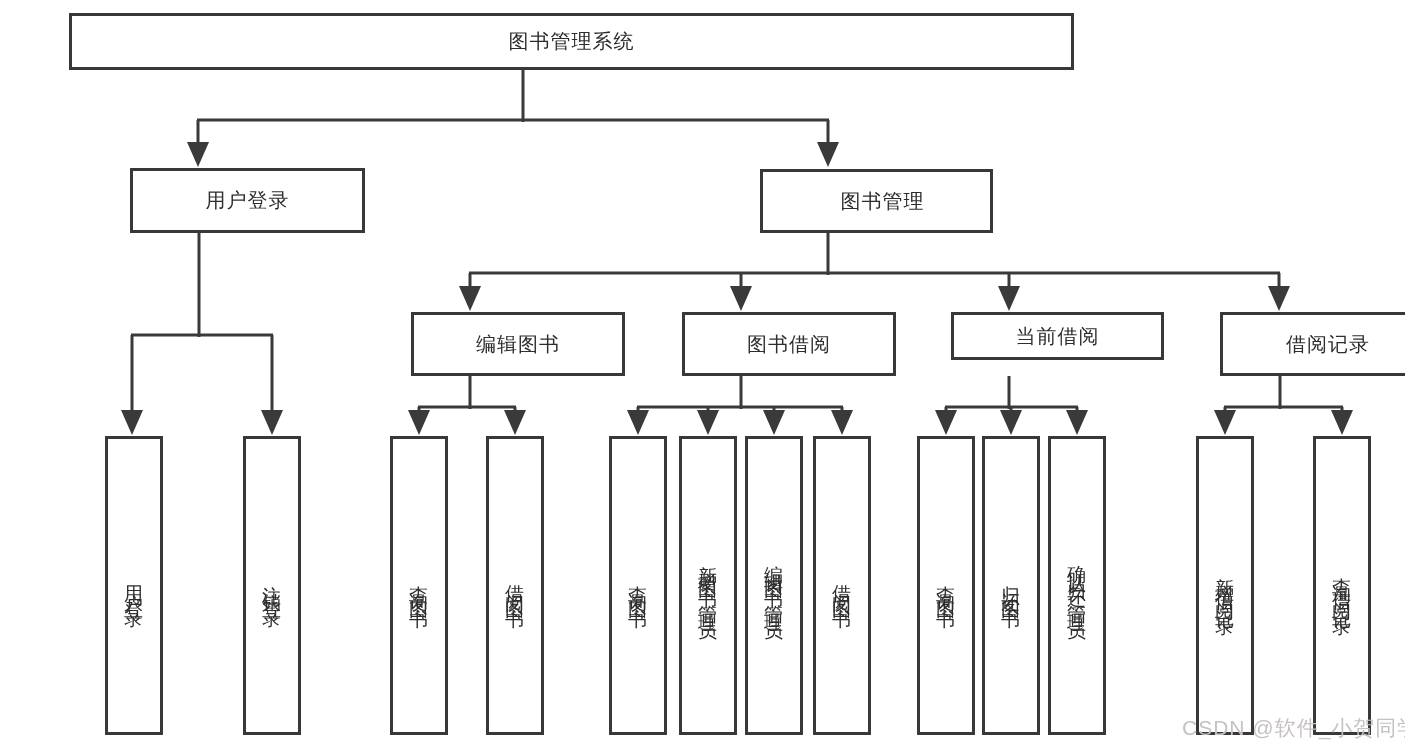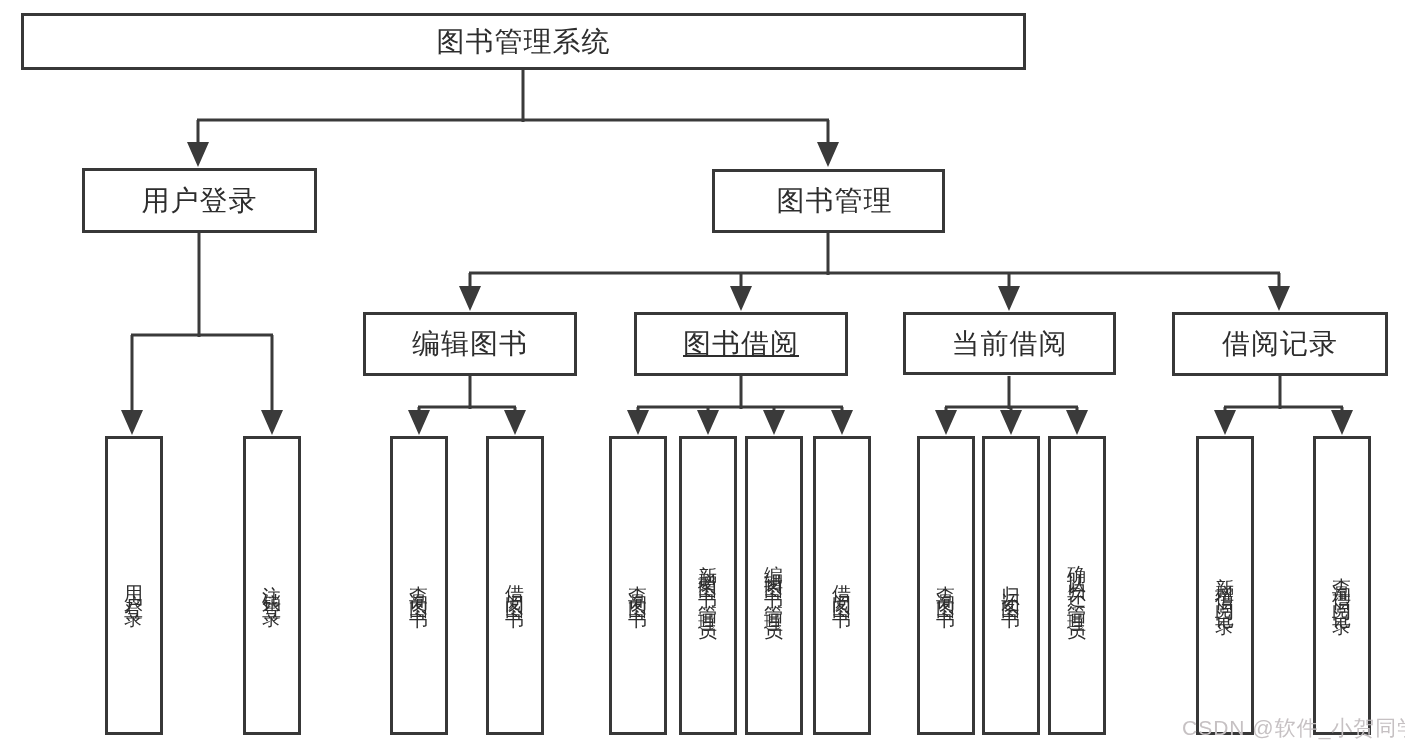--- a/index.html
+++ b/index.html
@@ -12,21 +12,21 @@
   }
   .connectors{position:absolute;left:0;top:0;width:1405px;height:747px;}
   .box{
     position:absolute;
     box-sizing:border-box;
     border:3px solid #383838;
     background:#ffffff;
     display:flex;align-items:center;justify-content:center;
     color:#2d2d2d;
   }
-  .hbox{font-size:28px;letter-spacing:1px;}
+  .hbox{font-size:20px;letter-spacing:1px;margin-left:48px;}
   .vbox{width:58px;top:436px;height:299px;}
   .vbox .vtext{
     writing-mode:vertical-rl;
     text-orientation:mixed;
     font-size:19px;
     letter-spacing:8px;
     color:#2d2d2d;
     white-space:nowrap;
     line-height:1;
   }
@@ -99,24 +99,24 @@
   <div class="box hbox" style="left:82px;top:168px;width:235px;height:65px;">
     <span>用户登录</span>
   </div>
   <div class="box hbox" style="left:712px;top:169px;width:233px;height:64px;padding-left:12px;">
     <span>图书管理</span>
   </div>
 
   <div class="box hbox" style="left:363px;top:312px;width:214px;height:64px;">
     <span>编辑图书</span>
   </div>
-  <div class="box hbox" style="left:634px;top:312px;width:214px;height:64px;text-decoration:underline;">
+  <div class="box hbox" style="left:634px;top:312px;width:214px;height:64px;">
     <span>图书借阅</span>
   </div>
-  <div class="box hbox" style="left:903px;top:312px;width:213px;height:63px;">
+  <div class="box hbox" style="left:903px;top:312px;width:213px;height:48px;">
     <span>当前借阅</span>
   </div>
   <div class="box hbox" style="left:1172px;top:312px;width:216px;height:64px;">
     <span>借阅记录</span>
   </div>
 
   <div class="box vbox" style="left:105px;">
     <span class="vtext">用户登录</span>
   </div>
   <div class="box vbox" style="left:243px;">

